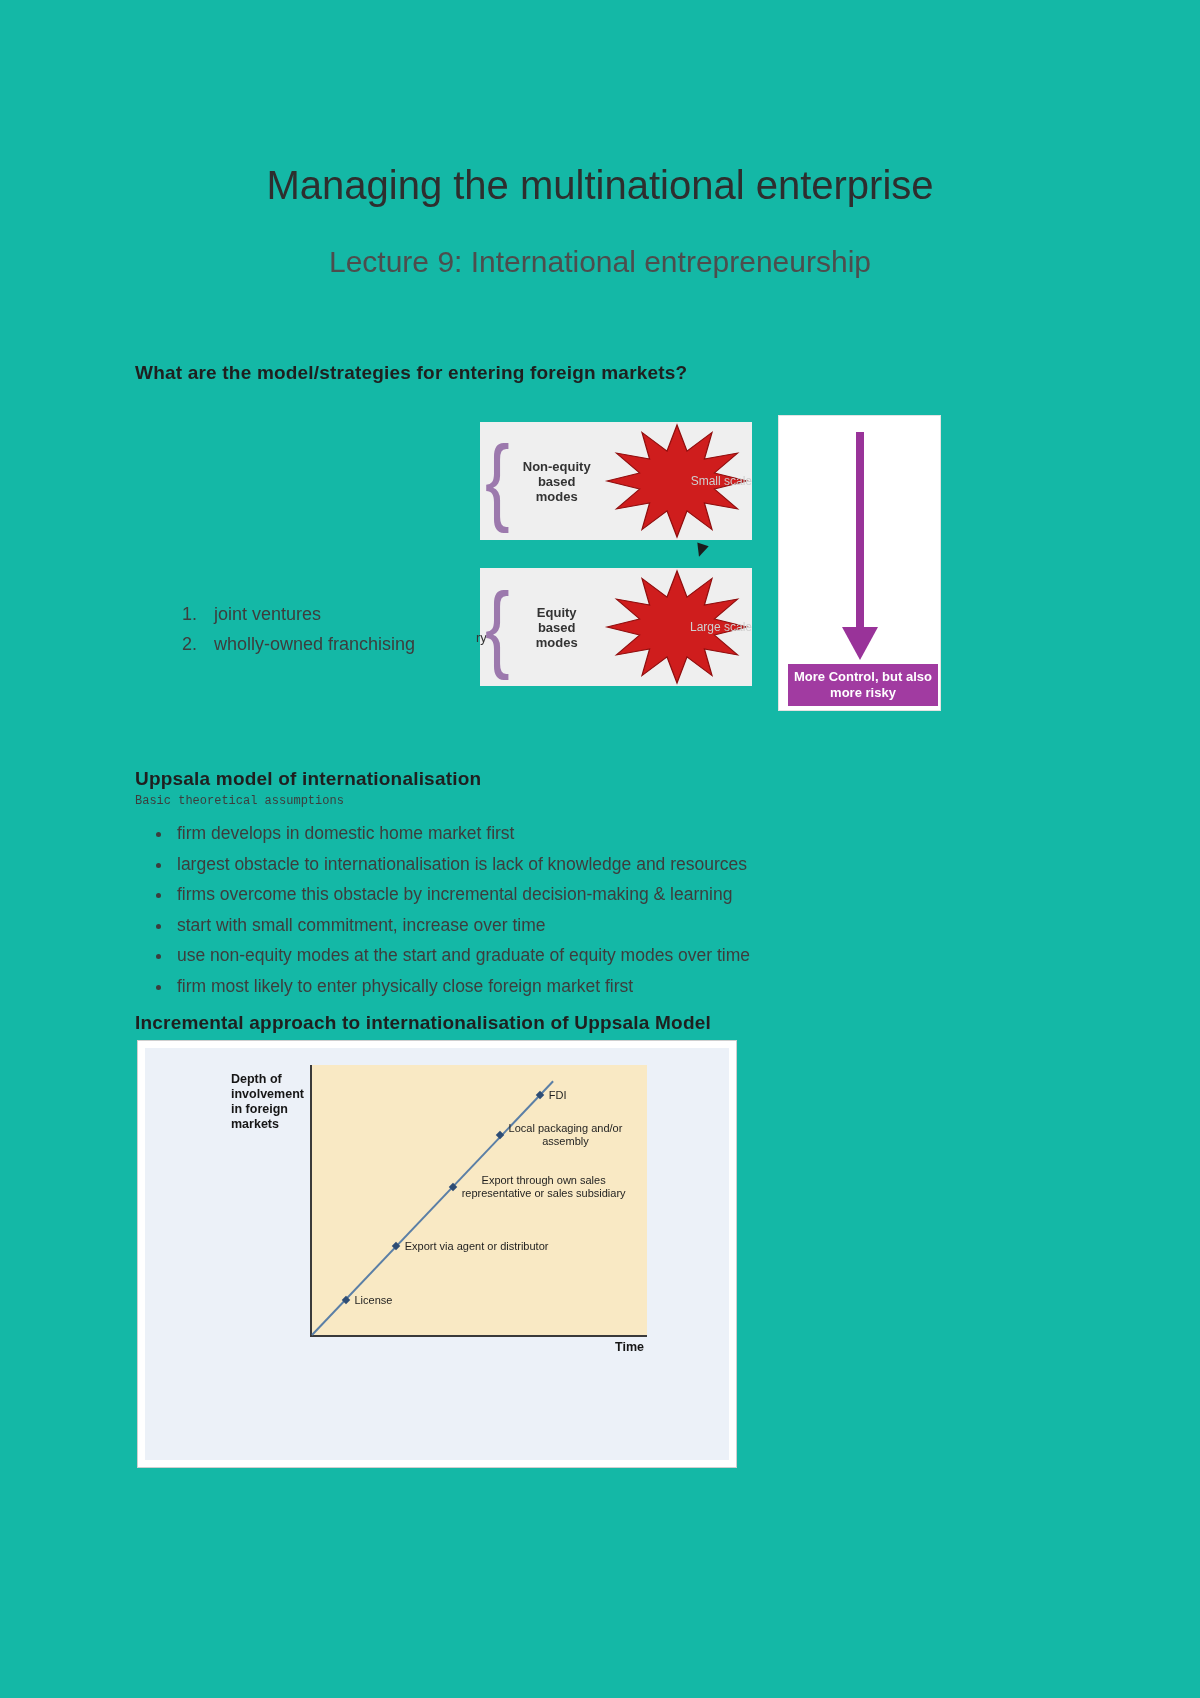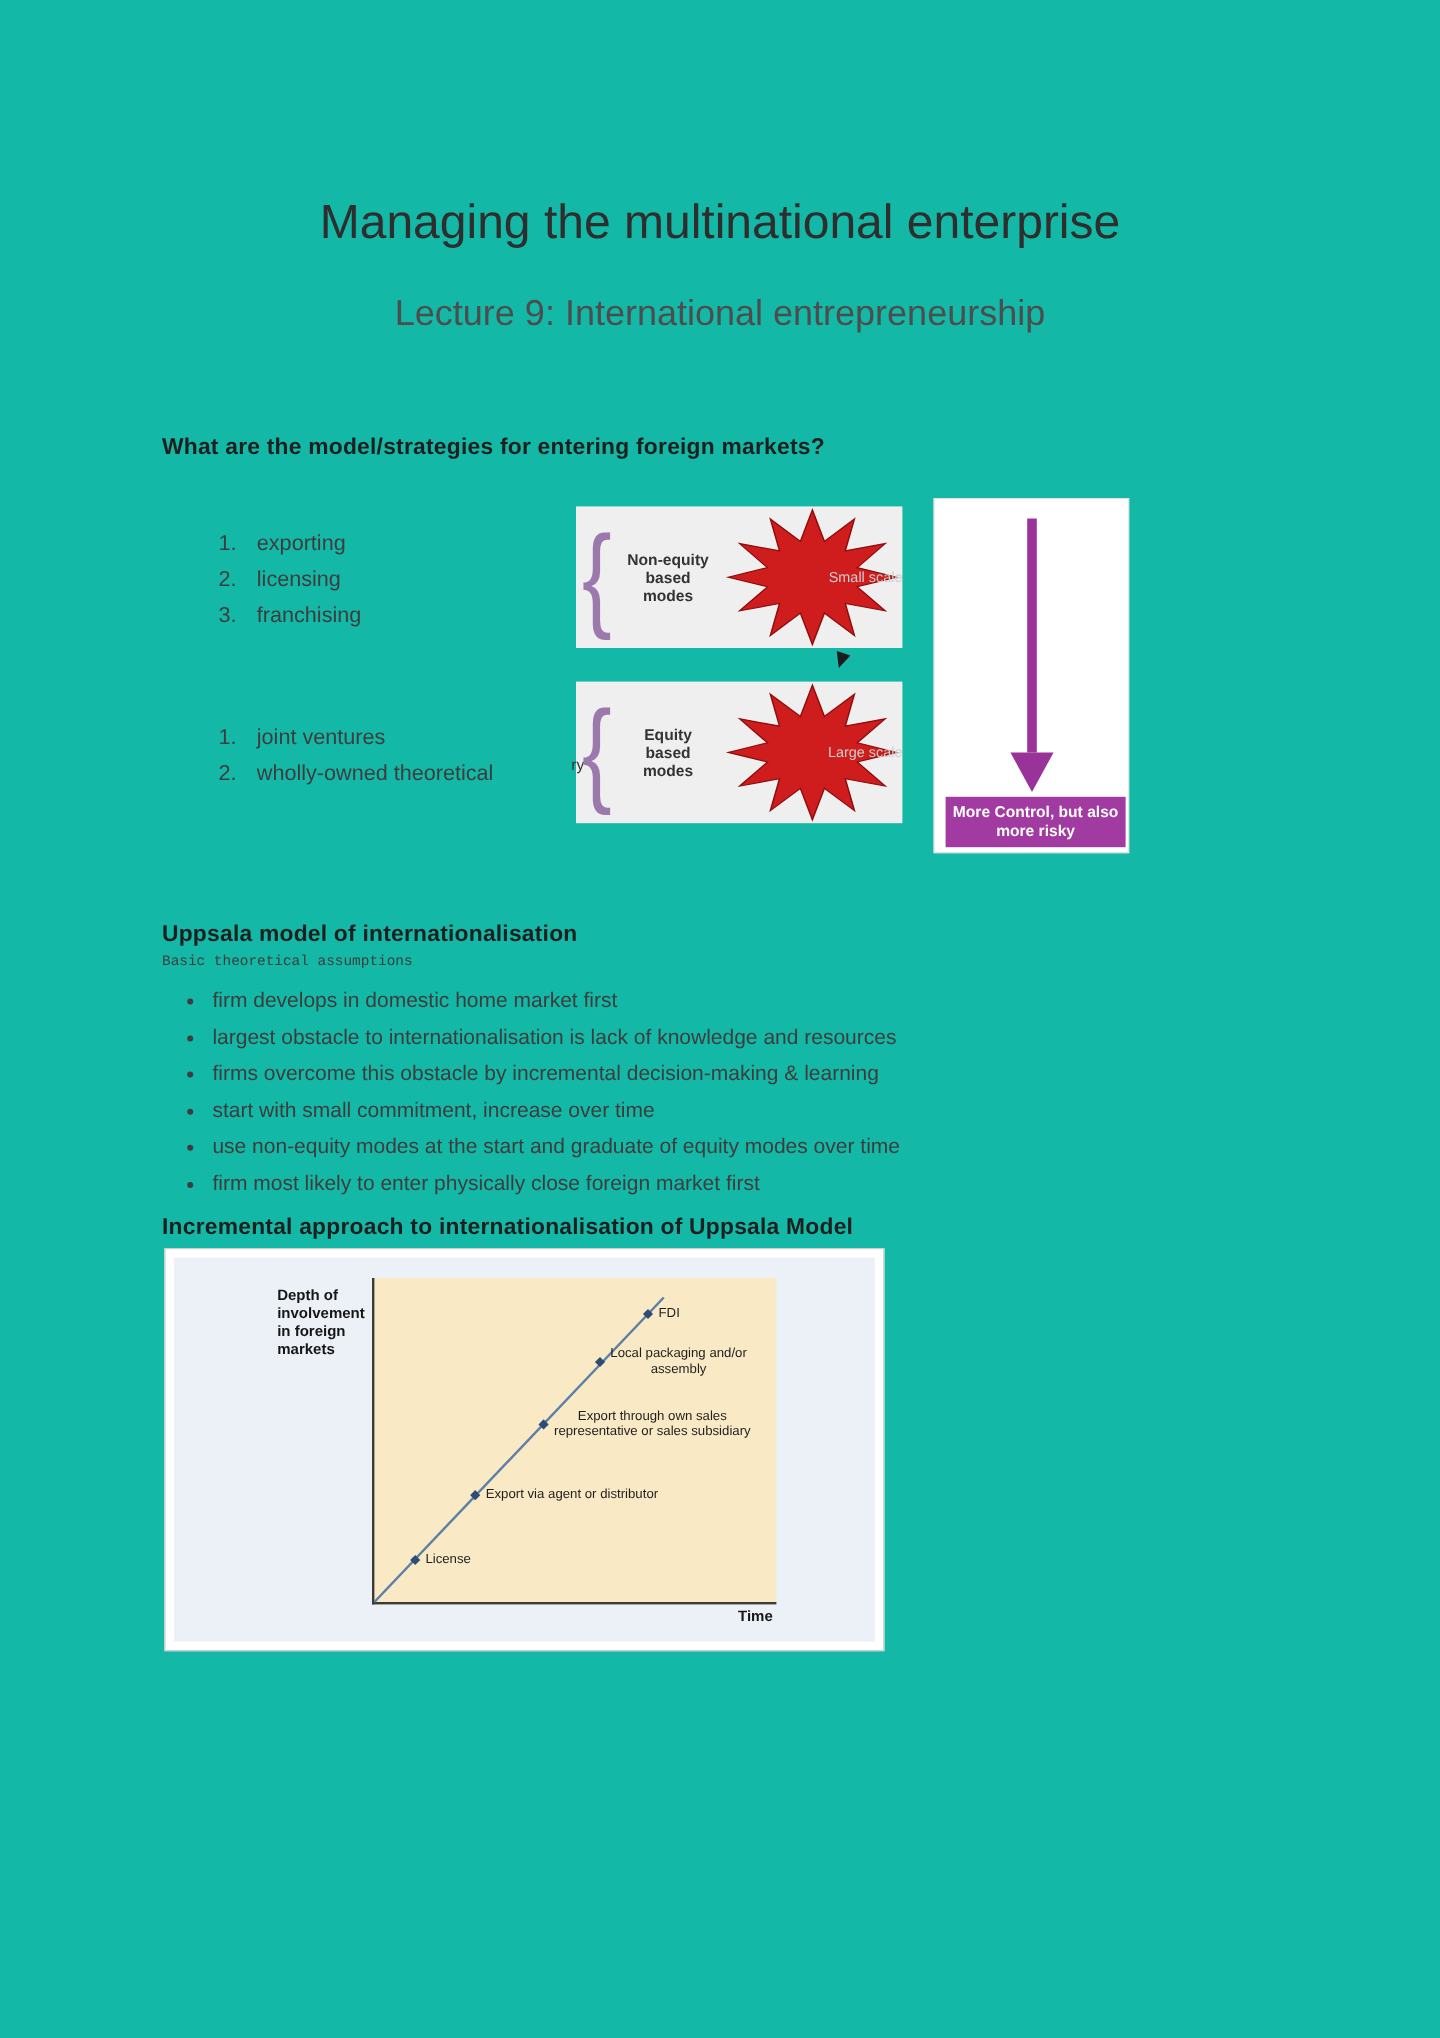--- a/index.html
+++ b/index.html
@@ -39,21 +39,21 @@
 
   
   .arrow-panel{position:absolute;left:778px;top:415px;width:163px;height:296px;
     background:#ffffff;border:1px solid #e3e3e3;box-sizing:border-box;}
   .arrow-svg{position:absolute;left:0;top:6px;}
   .arrow-caption{position:absolute;left:9px;right:2px;bottom:4px;background:#a13ba1;
     color:#ffffff;font-size:13px;font-weight:600;line-height:16px;text-align:center;
     padding:5px 4px;}
 
   
-  .chart-outer{position:absolute;left:137px;top:1040px;width:600px;height:336px;
+  .chart-outer{position:absolute;left:137px;top:1040px;width:600px;height:428px;
     background:#ffffff;border:1px solid #cfcfcf;box-sizing:border-box;padding:7px;}
   .chart-bg{position:relative;width:100%;height:100%;background:#ecf1f8;}
   .ylabel{position:absolute;left:86px;top:24px;width:78px;font-size:12.5px;font-weight:bold;
     color:#161616;line-height:15px;white-space:pre-line;}
   .plot{position:absolute;left:165px;top:17px;width:335px;height:270px;background:#f9e9c4;
     border-left:2px solid #3a3a3a;border-bottom:2px solid #3a3a3a;}
   .xlabel{position:absolute;left:470px;top:292px;font-size:12.5px;font-weight:bold;color:#161616;}
   .growth-line{position:absolute;left:0;bottom:-1px;height:2px;background:#5b7fa6;
     transform-origin:0 50%;}
   .pt{position:absolute;width:0;height:0;}
@@ -66,29 +66,24 @@
 </head>
 <body>
 
 <div class="page">
 
   <div class="doc-title">Managing the multinational enterprise</div>
   <div class="doc-subtitle">Lecture 9: International entrepreneurship</div>
 
   <div class="h-bold" style="left:135px;top:362px;">What are the model/strategies for entering foreign markets?</div>
 
-  <ol class="olist" style="left:168px;top:442px;">
-    <li>exporting</li>
-    <li>licensing</li>
-    <li>franchising</li>
-  </ol>
 
   <ol class="olist" style="left:168px;top:604px;">
     <li>joint ventures</li>
-    <li>wholly-owned theoretical</li>
+    <li>wholly-owned franchising</li>
   </ol>
 
   <div class="fig-box" style="left:480px;top:422px;">
     <span class="brace">{</span>
     <div class="brace-label">Non-equity
 based
 modes</div>
     <div class="burst">
       <svg width="150" height="116" viewBox="0 0 120 116" preserveAspectRatio="none">
         <polygon stroke-width="1" stroke="#8f0d0d" fill="#cf1d1d" points="60.0,2.0 68.0,28.1 88.0,9.5 81.9,36.1 108.5,30.0 89.9,50.0 116.0,58.0 89.9,66.0 108.5,86.0 81.9,79.9 88.0,106.5 68.0,87.9 60.0,114.0 52.0,87.9 32.0,106.5 38.1,79.9 11.5,86.0 30.1,66.0 4.0,58.0 30.1,50.0 11.5,30.0 38.1,36.1 32.0,9.5 52.0,28.1"></polygon>

